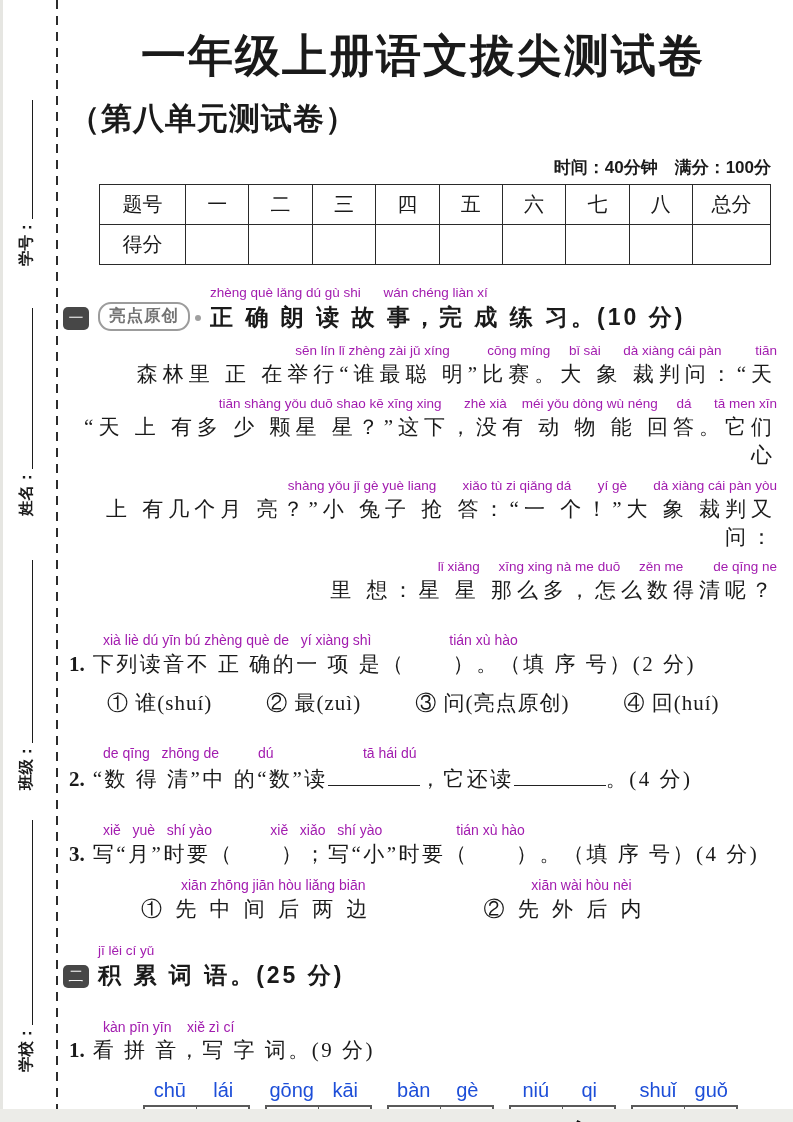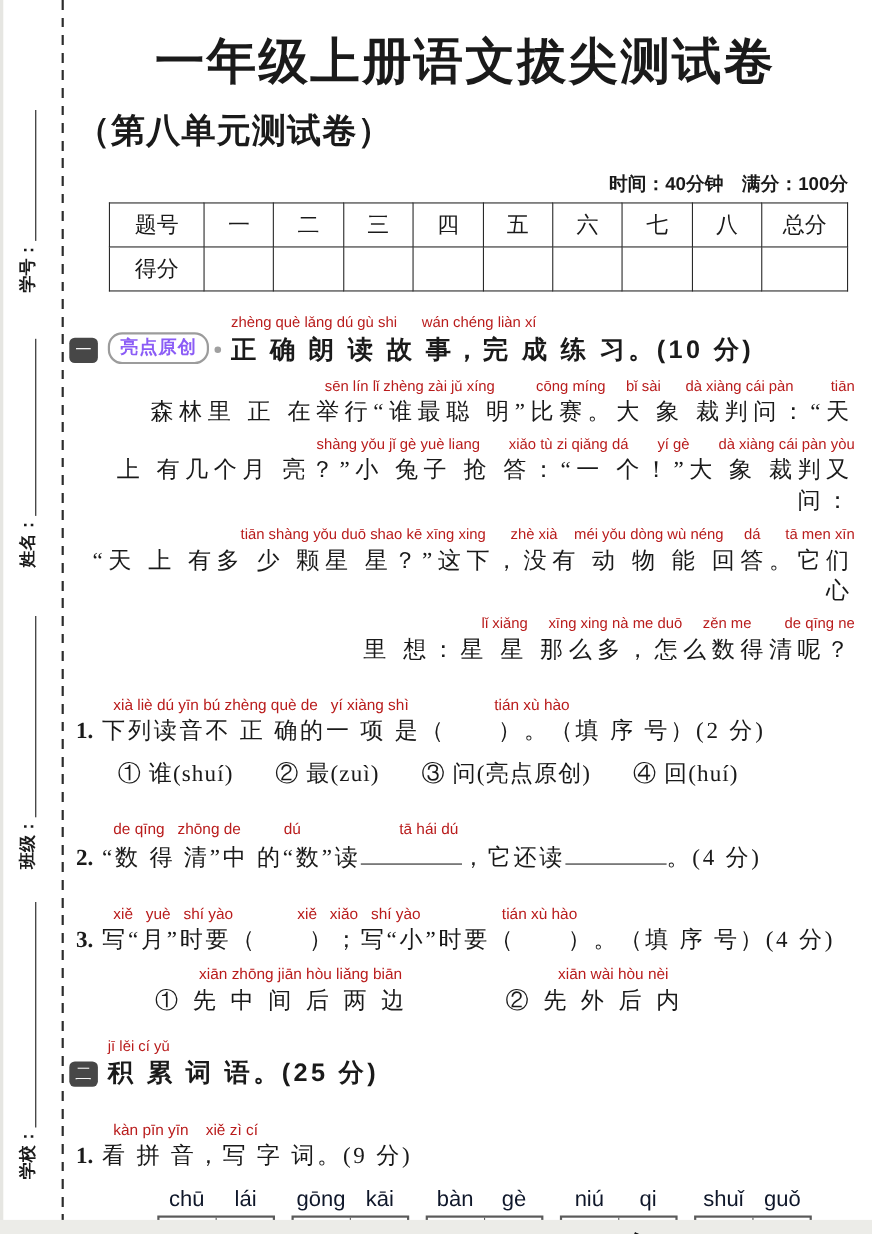--- a/index.html
+++ b/index.html
@@ -19,57 +19,57 @@
   
   .content{position:absolute;left:69px;top:0;width:708px;}
   .title{margin-top:26px;text-align:center;font-size:45px;font-weight:900;letter-spacing:2px;}
   .subtitle{margin-top:12px;text-align:left;font-size:31px;font-weight:900;letter-spacing:1px;}
   .time-info{margin-top:16px;text-align:right;font-size:17px;font-weight:700;padding-right:6px;}
 
   table.score-table{margin:5px 0 0 30px;width:672px;border-collapse:collapse;table-layout:fixed;}
   table.score-table td{border:1.7px solid #2a2a2a;height:37px;text-align:center;font-size:20px;
                        font-family:"Liberation Serif",serif;}
 
-  .pinyin{font-size:13.5px;color:#b91c1c;white-space:pre-wrap;line-height:1.25;
+  .pinyin{font-size:13.5px;color:#a21caf;white-space:pre-wrap;line-height:1.25;
           font-family:"Liberation Sans",sans-serif;}
   .hanzi{font-family:"Liberation Serif",serif;}
 
   .sec-header{display:flex;align-items:flex-end;gap:9px;margin-top:20px;}
   .sec-num{flex:0 0 auto;width:26px;height:23px;margin-left:-6px;background:#474747;color:#f5f5f5;
            border-radius:5px;display:flex;align-items:center;justify-content:center;
            font-size:15px;margin-bottom:3px;}
-  .pill{flex:0 0 auto;border:2px solid #9c9c9c;border-radius:13px;color:#8b5cf6;font-weight:700;
+  .pill{flex:0 0 auto;border:2px solid #9c9c9c;border-radius:13px;color:#737373;font-weight:700;
         font-size:16.5px;padding:1px 9px 2px;margin-bottom:2px;letter-spacing:1px;}
   .pill-tip{flex:0 0 auto;width:6px;height:6px;border-radius:50%;background:#a0a0a0;margin:0 0 12px -4px;}
   .sec-title-wrap{flex:1;}
   .sec-title{font-size:23px;font-weight:900;letter-spacing:3px;}
 
   .story{margin-top:10px;text-align:right;}
   .story-line{margin-bottom:8px;}
   .story-line .hanzi{font-size:21px;letter-spacing:5px;line-height:1.35;}
   .story-line.indent .pinyin{padding-left:62px;}
   .story-line.indent .hanzi{padding-left:38px;}
 
   .q{margin-top:28px;}
   .q .pinyin{padding-left:34px;font-size:14px;}
   .q-text{font-family:"Liberation Serif",serif;font-size:21px;letter-spacing:2.5px;line-height:1.4;}
   .q-num{font-weight:700;padding-right:8px;letter-spacing:0;}
   .blank{display:inline-block;width:92px;height:1.05em;border-bottom:1.6px solid #222;
          vertical-align:baseline;}
 
-  .options-row{display:flex;gap:38px;margin:10px 0 0 38px;font-family:"Liberation Serif",serif;
+  .options-row{display:flex;gap:54px;margin:10px 0 0 38px;font-family:"Liberation Serif",serif;
                font-size:21px;letter-spacing:1px;}
-  .q3-options{display:flex;gap:88px;margin:8px 0 0 72px;}
+  .q3-options{display:flex;gap:112px;margin:8px 0 0 72px;}
   .q3-opt .pinyin{text-align:center;font-size:14px;}
   .q3-opt .opt-text{font-family:"Liberation Serif",serif;font-size:21px;letter-spacing:4px;}
 
   .grids-row{display:flex;gap:15px;margin:14px 0 0 74px;}
   .grid-pair{width:107px;}
   .g-pinyin{display:flex;margin-bottom:3px;}
-  .g-pinyin span{flex:1;text-align:center;font-size:20px;color:#0f172a;}
+  .g-pinyin span{flex:1;text-align:center;font-size:20px;color:#1d4ed8;}
   .g-box{display:flex;height:66px;border:2px solid #5a5a5a;background:#fff;}
   .g-cell{position:relative;flex:1;}
   .g-cell + .g-cell{border-left:1.6px solid #5a5a5a;}
   .g-cell::before{content:"";position:absolute;left:50%;top:2px;bottom:2px;border-left:1px dashed #9a9a9a;}
   .g-cell::after{content:"";position:absolute;top:50%;left:2px;right:2px;border-top:1px dashed #9a9a9a;}
   .g-written{position:absolute;inset:0;display:flex;align-items:center;justify-content:center;
              font-family:"Liberation Serif",serif;font-size:44px;color:#0e0e0e;
              transform:rotate(-3deg);z-index:2;}
 </style>
 </head>
@@ -153,26 +153,26 @@
         <div class="sec-title">正 确 朗 读 故 事，完 成 练 习。(10 分)</div>
       </div>
     </div>
 
     <div class="story" id="story">
         <div class="story-line indent">
           <div class="pinyin">sēn lín lǐ zhèng zài jǔ xíng          cōng míng     bǐ sài      dà xiàng cái pàn         tiān</div>
           <div class="hanzi">森林里 正 在举行“谁最聪 明”比赛。大 象 裁判问：“天</div>
         </div>
         <div class="story-line">
+          <div class="pinyin">tiān shàng yǒu duō shao kē xīng xing      zhè xià    méi yǒu dòng wù néng     dá      tā men xīn</div>
+          <div class="hanzi">“天 上 有多 少 颗星 星？”这下，没有 动 物 能 回答。它们心</div>
+        </div>
+        <div class="story-line">
           <div class="pinyin">shàng yǒu jǐ gè yuè liang       xiǎo tù zi qiǎng dá       yí gè       dà xiàng cái pàn yòu</div>
           <div class="hanzi">上 有几个月 亮？”小 兔子 抢 答：“一 个！”大 象 裁判又问：</div>
-        </div>
-        <div class="story-line">
-          <div class="pinyin">tiān shàng yǒu duō shao kē xīng xing      zhè xià    méi yǒu dòng wù néng     dá      tā men xīn</div>
-          <div class="hanzi">“天 上 有多 少 颗星 星？”这下，没有 动 物 能 回答。它们心</div>
         </div>
         <div class="story-line">
           <div class="pinyin">lǐ xiǎng     xīng xing nà me duō     zěn me        de qīng ne</div>
           <div class="hanzi">里 想：星 星 那么多，怎么数得清呢？</div>
         </div>
       </div>
 
     <div class="q">
       <div class="pinyin">xià liè dú yīn bú zhèng què de   yí xiàng shì                    tián xù hào</div>
       <div class="q-text"><span class="q-num">1.</span><span>下列读音不 正 确的一 项 是（　　）。（填 序 号）(2 分)</span></div>

